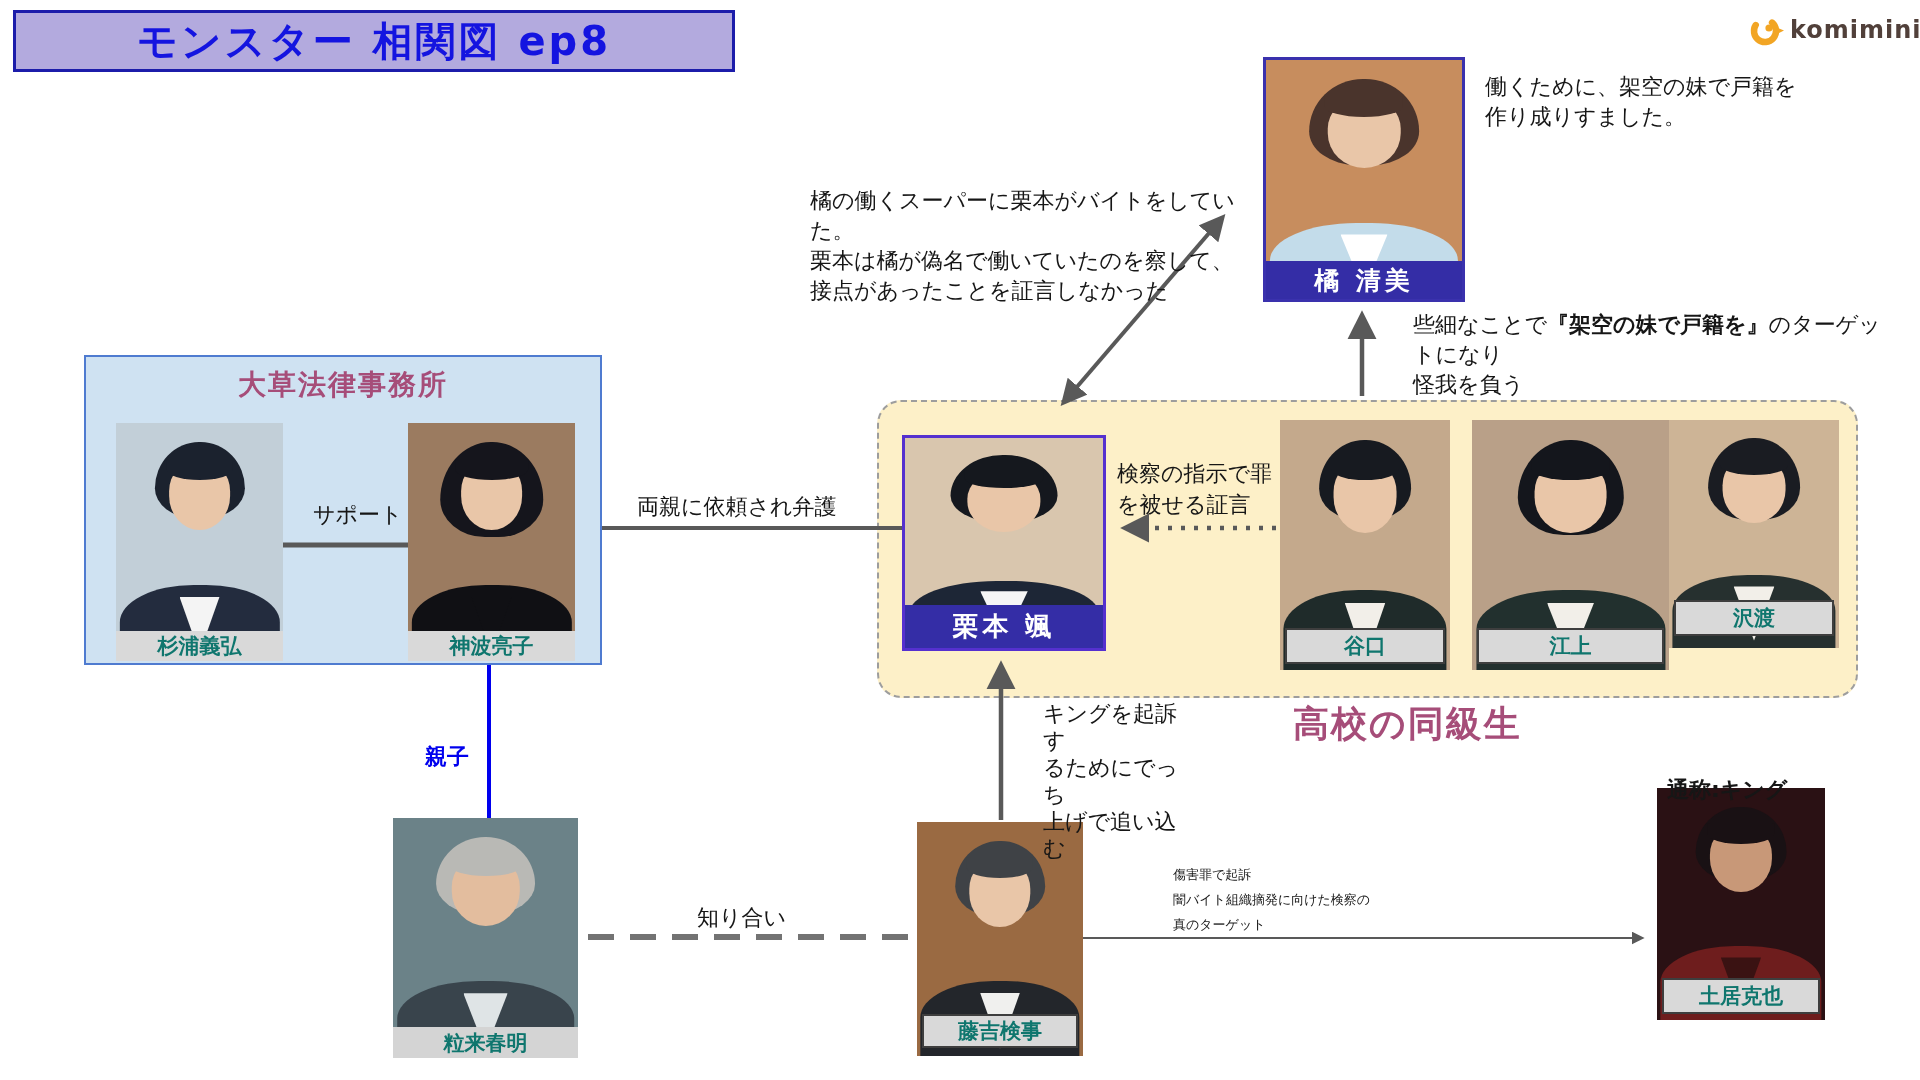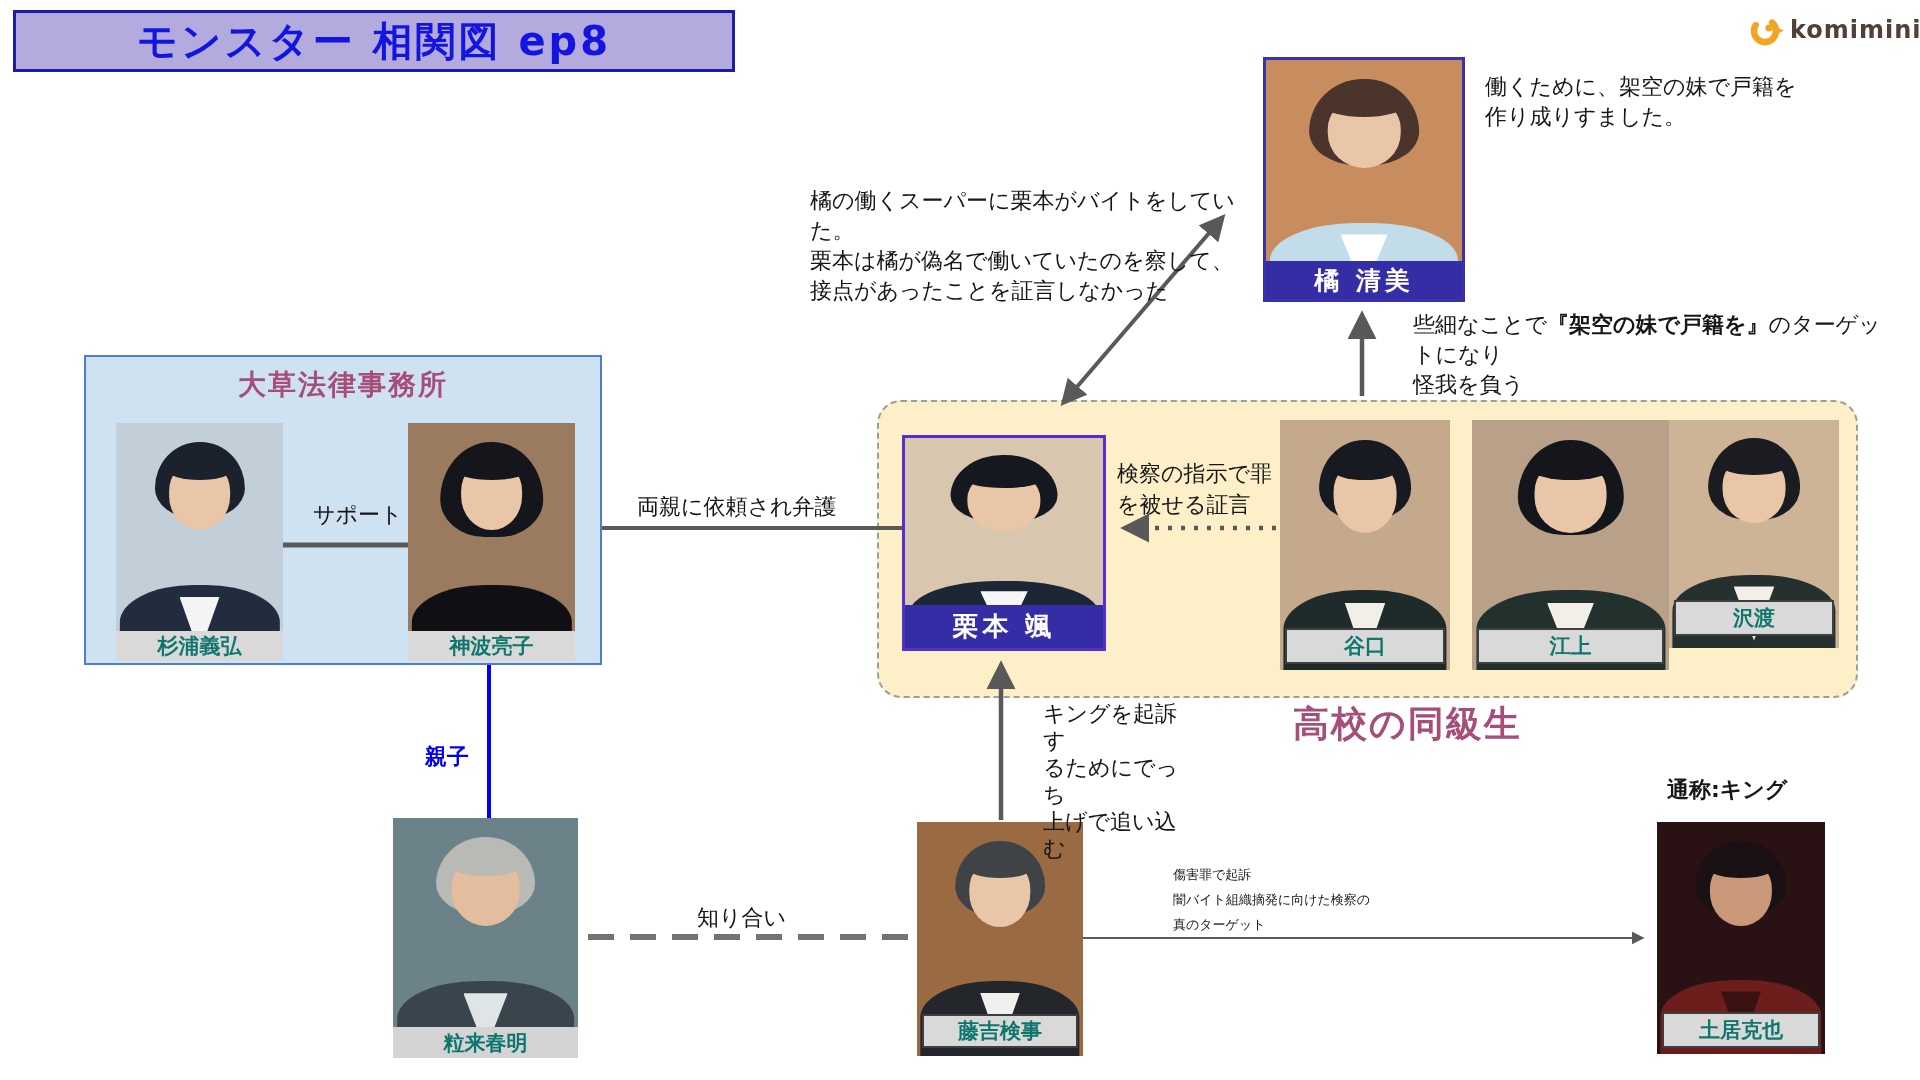--- a/index.html
+++ b/index.html
@@ -187,21 +187,21 @@
     <div class="pic" style="--bg:#9a6a42;--hair:#3f4246;--suit:#23262b;--shirt:#f0f0ee;">
       <div class="hair"></div>
         <div class="face"></div>
         <div class="fringe"></div>
         <div class="body"></div>
         <div class="vneck"></div>
     </div>
     <div class="band inset" style="height:34px;bottom:8px;">藤吉検事</div>
   </div>
 
-  <div class="photo" style="left:1657px;top:822px;width:168px;height:232px;">
+  <div class="photo" style="left:1657px;top:788px;width:168px;height:232px;">
     <div class="pic" style="--bg:#2a1114;--hair:#191114;--suit:#6e1d1d;--shirt:#3a1212;">
       <div class="hair"></div>
         <div class="face" style="--skin:#c89878;"></div>
         <div class="fringe"></div>
         <div class="body"></div>
         <div class="vneck"></div>
     </div>
     <div class="band inset">土居克也</div>
   </div>
 

